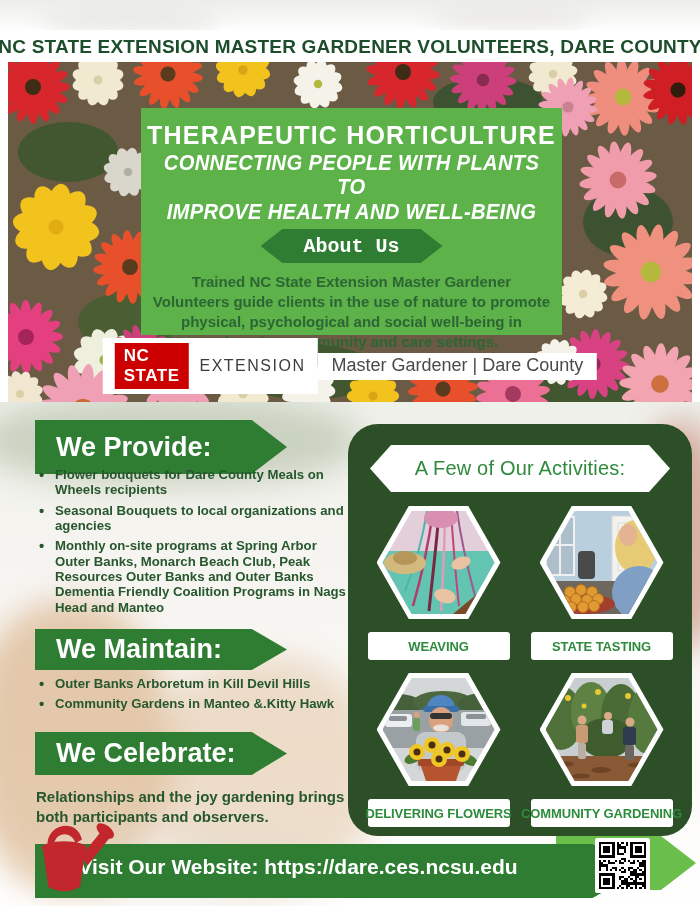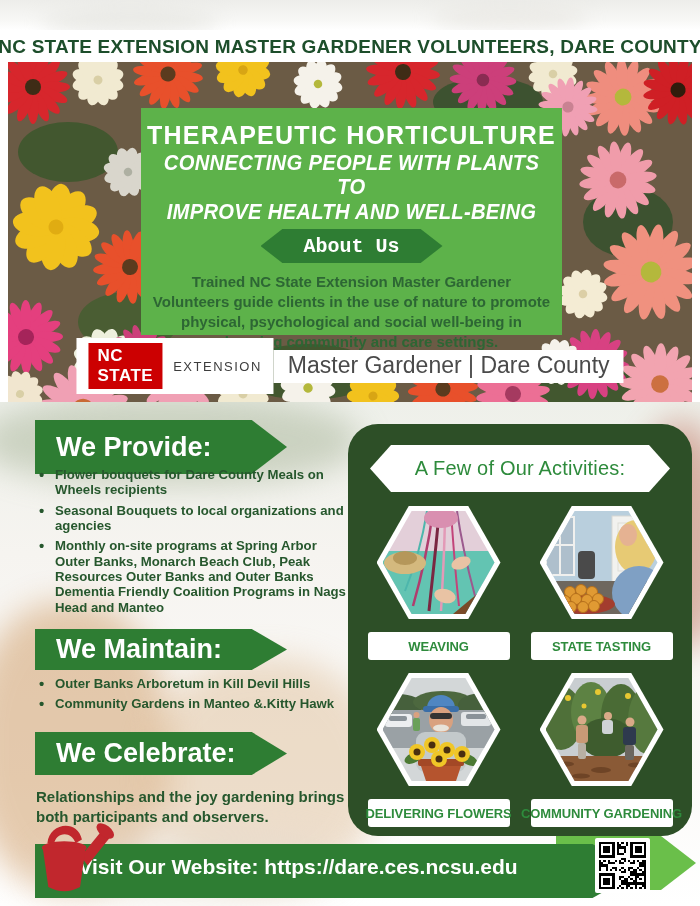--- a/index.html
+++ b/index.html
@@ -32,22 +32,22 @@
     display:flex; align-items:center; justify-content:center; cursor:pointer;font-family:Liberation Mono, monospace; }
   .about-ribbon span { color:#ffffff; font-size:20px; font-weight:700; }
   .hero-par { margin:9px auto 0; width:398px; font-size:15px; font-weight:700; color:#2d6634; line-height:1.33; }
 
   
   .logo-block { position:absolute; left:50%; top:338px; transform:translateX(-50%);
     display:flex; align-items:center; }
   .logo-row { background:#ffffff; padding:5px 12px; display:flex; align-items:center; }
   .logo-brand { background:#cc0001; color:#ffffff; font-weight:700; font-size:17px;
     letter-spacing:.5px; padding:3px 9px; }
-  .logo-ext { color:#3d3d3d; font-size:13px; font-weight:400; letter-spacing:1.5px; margin-left:11px; }
-  .logo-tagline { background:#ffffff; padding:2px 14px 4px; color:#4a4a4a; font-size:23px; white-space:nowrap; }
+  .logo-ext { color:#3d3d3d; font-size:16px; font-weight:400; letter-spacing:1.5px; margin-left:11px; }
+  .logo-tagline { background:#ffffff; padding:2px 14px 4px; color:#4a4a4a; font-size:18px; white-space:nowrap; }
 
   
   .content-bg { position:absolute; left:0; top:402px; width:700px; height:504px;
     background:linear-gradient(180deg,#eef0ea 0%,#f6f4f0 30%,#fbfaf8 75%,#ffffff 100%); overflow:hidden; }
   .content-bg .blob { position:absolute; filter:blur(16px); border-radius:45%; }
 
   
   .banner { position:absolute; background:#2e7d33;
     clip-path:polygon(0 0, 86% 0, 100% 50%, 86% 100%, 0 100%);
     display:flex; align-items:center; padding-left:21px; }

